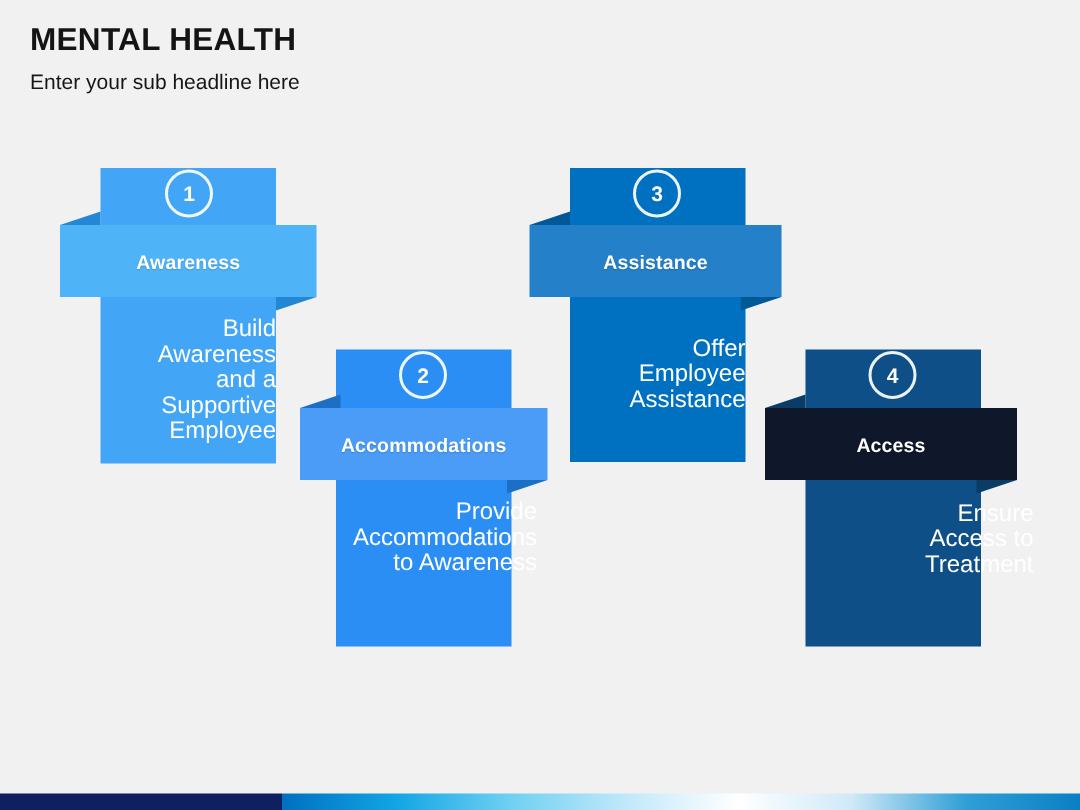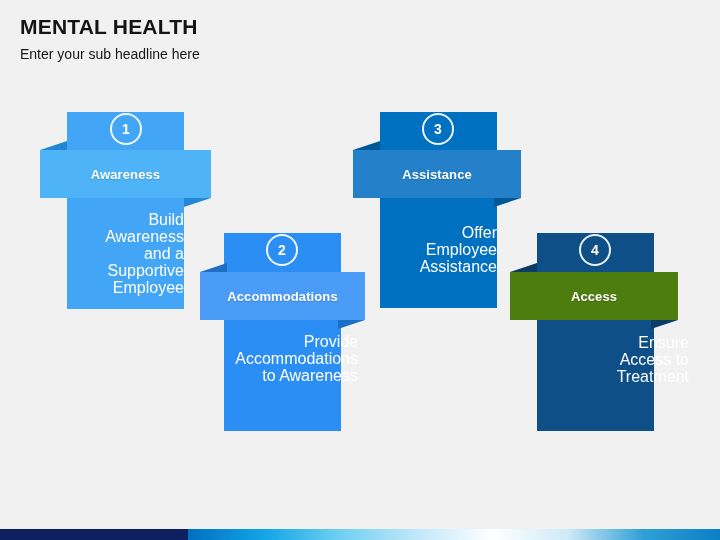--- a/index.html
+++ b/index.html
@@ -223,21 +223,21 @@
   </div>
 
   <div class="card" style="left:0px; top:0px; width:720px; height:540px;">
 
     <div class="card-column" style="left: 537px; top: 233px; width: 117px; height: 198px; background-color: rgb(13, 79, 134);"></div>
 
     <div class="num-circle" style="left:579px; top:234px;">
       <span>4</span>
     </div>
 
-    <div class="ribbon" style="left: 510px; top: 272px; width: 168px; height: 48px; background-color: #4d7c0f;">
+    <div class="ribbon" style="left: 510px; top: 272px; width: 168px; height: 48px; background-color: #0f172a;">
       <span class="fold-tl" style="border-color: transparent transparent rgb(10, 60, 102);"></span>
       <span class="fold-br" style="border-color: rgb(10, 60, 102) transparent transparent;"></span>
       <span class="ribbon-label">Access</span>
     </div>
 
     <div class="card-body-text" style="left:537px; top:334px; width:117px;margin-left:35px;">
       <span>Ensure</span><br>
       <span>Access to</span><br>
       <span>Treatment</span>
     </div>

